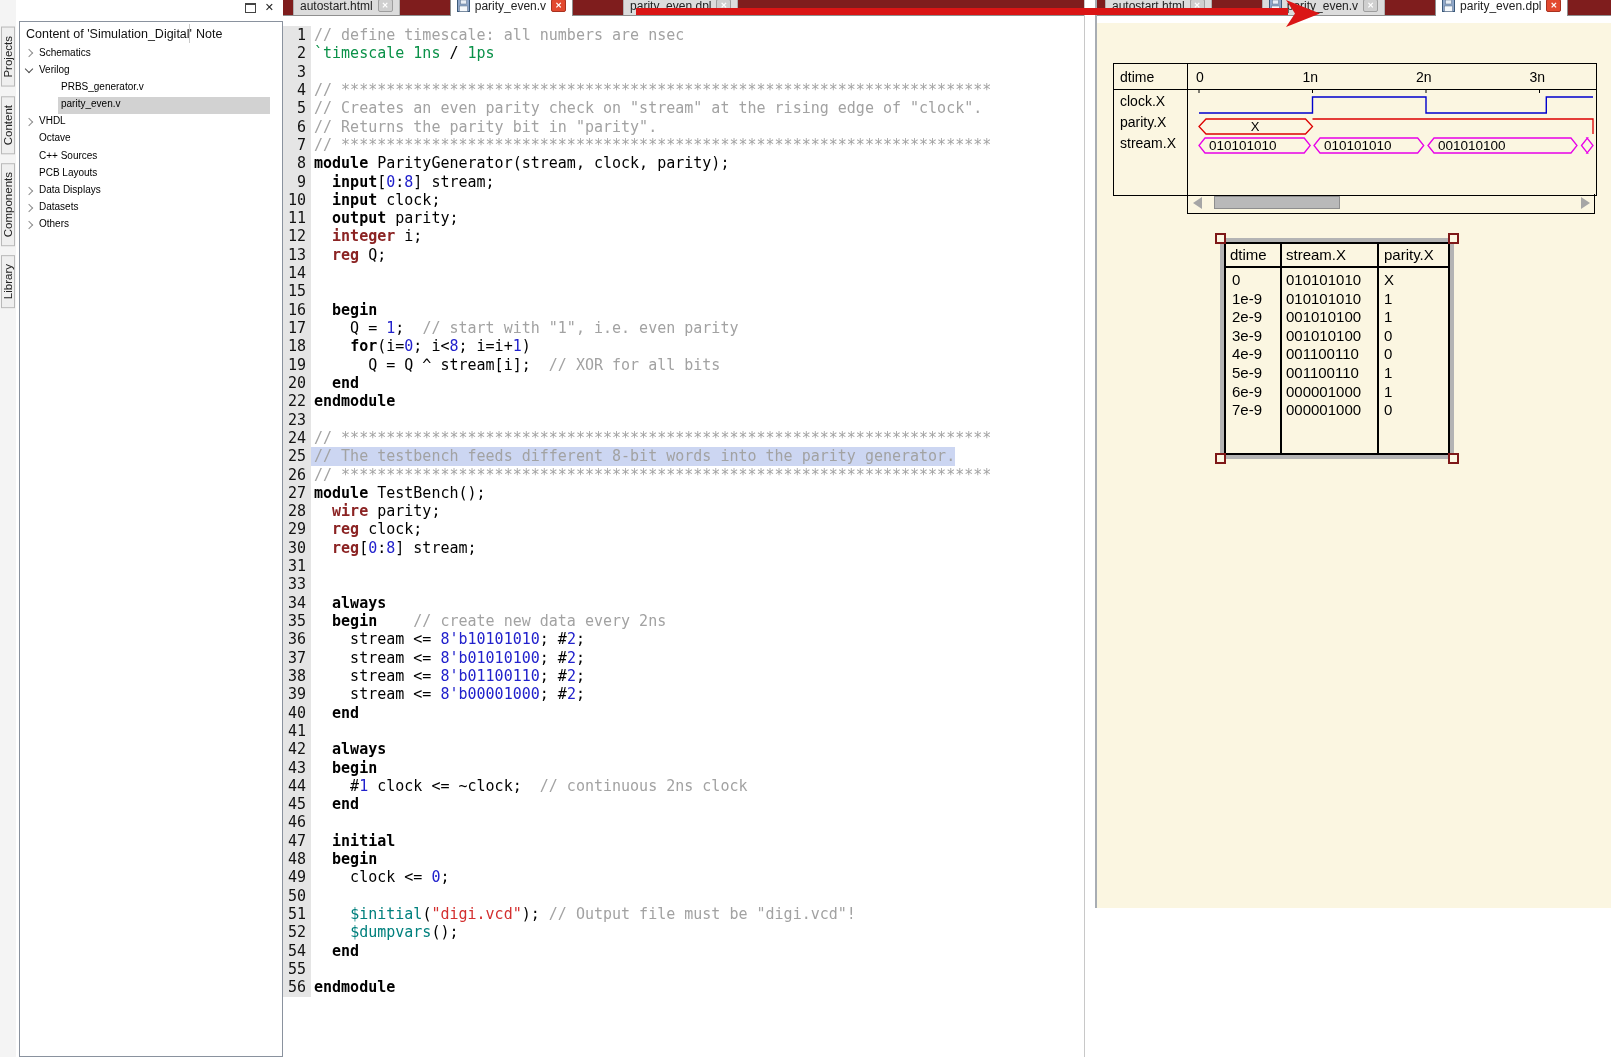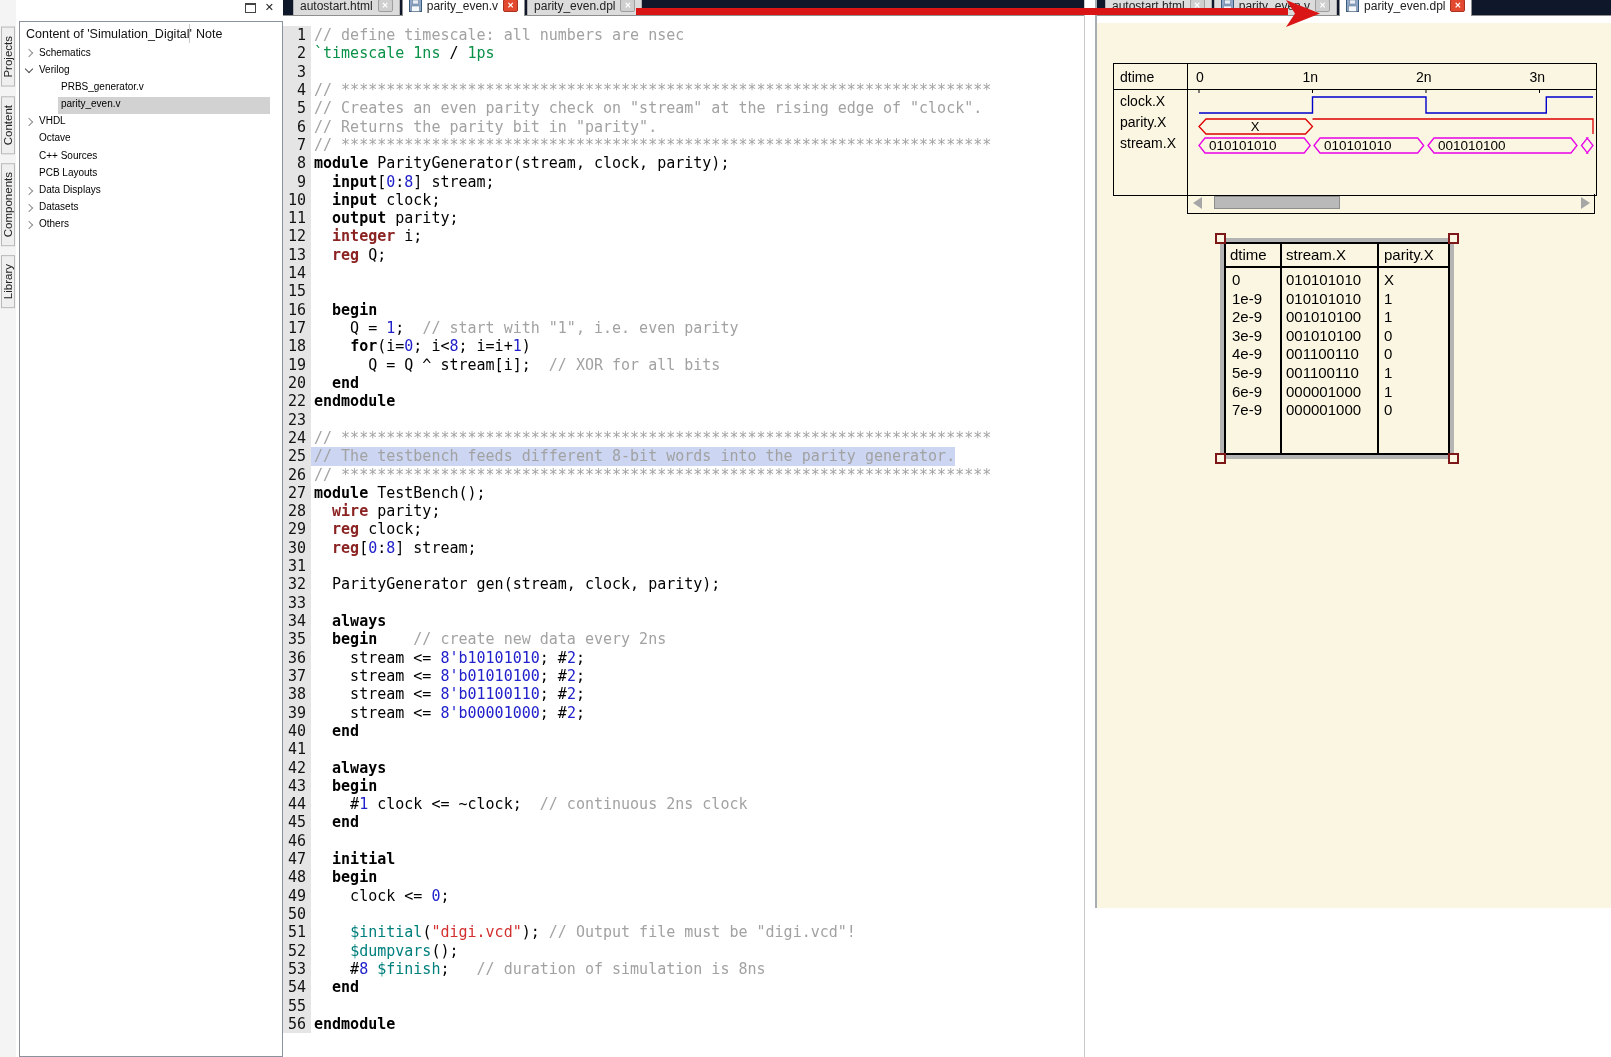--- a/index.html
+++ b/index.html
@@ -21,22 +21,22 @@
   .tree-header .t2{position:absolute;left:176px;top:5px;}
   .tree-header .divline{position:absolute;left:169px;top:2px;width:1px;height:19px;background:#c9c9c9;}
   .tree-row{position:relative;height:17.2px;font-size:10px;color:#000;}
   .tree-row.sel::before{content:'';position:absolute;left:38px;right:12px;top:0;bottom:0;background:#d2d2d2;}
   .tree-arrow{position:absolute;left:6px;top:5px;width:5px;height:5px;border-top:1.6px solid #8f8f8f;
               border-right:1.6px solid #8f8f8f;transform:rotate(45deg);}
   .tree-arrow.down{transform:rotate(135deg);border-color:#4a4a4a;top:4px;}
   .tree-label{position:absolute;top:1.5px;z-index:1;white-space:nowrap;}
   
   #editor{position:absolute;left:283px;top:0;width:802px;height:100%;border-right:1px solid #c8c8c8;box-sizing:border-box;background:#fff;}
-  .tabbar{position:absolute;left:0;top:0;right:0;height:16px;background:#0f172a;border-bottom:1px solid #8f8f8f;
-          display:flex;align-items:flex-end;padding-left:10px;box-sizing:border-box;z-index:2;}
+  .tabbar{position:absolute;left:0;top:0;right:0;height:16px;background:#7f1d1d;border-bottom:1px solid #8f8f8f;
+          display:flex;align-items:flex-end;padding-left:10px;box-sizing:border-box;z-index:2;gap:48px;}
   .tab{display:flex;align-items:center;gap:5px;height:20px;padding:0 6px;background:#dcdcdc;border:1px solid #b0b0b0;
        border-bottom:none;font-size:12px;color:#222;margin-right:2px;box-sizing:border-box;
        border-top-left-radius:2px;border-top-right-radius:2px;white-space:nowrap;}
   .tab.active{background:#fff;height:22px;margin-bottom:-1px;border-color:#8f8f8f;}
   .closebtn{width:15px;height:13px;border-radius:2px;display:flex;align-items:center;justify-content:center;
             font-size:8px;color:#fff;font-weight:bold;box-sizing:border-box;}
   .closebtn.gray{background:#cfcfcf;border:1px solid #9e9e9e;}
   .closebtn.red{background:#e2492f;border:1px solid #a83220;}
   .saveico{display:flex;}
   #codearea{position:absolute;left:0;top:22px;right:0;bottom:0;background:#fff;
@@ -194,42 +194,40 @@
       <div class="cline"><span class="ln">22</span><span class="ctext"><span class="tk-k">endmodule</span></span></div>
       <div class="cline"><span class="ln">23</span><span class="ctext"></span></div>
       <div class="cline"><span class="ln">24</span><span class="ctext"><span class="tk-c">// ************************************************************************</span></span></div>
       <div class="cline"><span class="ln">25</span><span class="ctext hl"><span class="tk-c">// The testbench feeds different 8-bit words into the parity generator.</span></span></div>
       <div class="cline"><span class="ln">26</span><span class="ctext"><span class="tk-c">// ************************************************************************</span></span></div>
       <div class="cline"><span class="ln">27</span><span class="ctext"><span class="tk-k">module</span><span class="tk-p"> TestBench();</span></span></div>
       <div class="cline"><span class="ln">28</span><span class="ctext"><span class="tk-p">  </span><span class="tk-t">wire</span><span class="tk-p"> parity;</span></span></div>
       <div class="cline"><span class="ln">29</span><span class="ctext"><span class="tk-p">  </span><span class="tk-t">reg</span><span class="tk-p"> clock;</span></span></div>
       <div class="cline"><span class="ln">30</span><span class="ctext"><span class="tk-p">  </span><span class="tk-t">reg</span><span class="tk-p">[</span><span class="tk-n">0</span><span class="tk-p">:</span><span class="tk-n">8</span><span class="tk-p">] stream;</span></span></div>
       <div class="cline"><span class="ln">31</span><span class="ctext"></span></div>
-      <div class="cline"><span class="ln">32</span><span class="ctext"><span class="tk-p">  ParityGenerator gen(stream, clock, parity);</span></span></div>
       <div class="cline"><span class="ln">33</span><span class="ctext"></span></div>
       <div class="cline"><span class="ln">34</span><span class="ctext"><span class="tk-p">  </span><span class="tk-k">always</span></span></div>
       <div class="cline"><span class="ln">35</span><span class="ctext"><span class="tk-p">  </span><span class="tk-k">begin</span><span class="tk-p">    </span><span class="tk-c">// create new data every 2ns</span></span></div>
       <div class="cline"><span class="ln">36</span><span class="ctext"><span class="tk-p">    stream &lt;= </span><span class="tk-n">8'b10101010</span><span class="tk-p">; #</span><span class="tk-n">2</span><span class="tk-p">;</span></span></div>
       <div class="cline"><span class="ln">37</span><span class="ctext"><span class="tk-p">    stream &lt;= </span><span class="tk-n">8'b01010100</span><span class="tk-p">; #</span><span class="tk-n">2</span><span class="tk-p">;</span></span></div>
       <div class="cline"><span class="ln">38</span><span class="ctext"><span class="tk-p">    stream &lt;= </span><span class="tk-n">8'b01100110</span><span class="tk-p">; #</span><span class="tk-n">2</span><span class="tk-p">;</span></span></div>
       <div class="cline"><span class="ln">39</span><span class="ctext"><span class="tk-p">    stream &lt;= </span><span class="tk-n">8'b00001000</span><span class="tk-p">; #</span><span class="tk-n">2</span><span class="tk-p">;</span></span></div>
       <div class="cline"><span class="ln">40</span><span class="ctext"><span class="tk-p">  </span><span class="tk-k">end</span></span></div>
       <div class="cline"><span class="ln">41</span><span class="ctext"></span></div>
       <div class="cline"><span class="ln">42</span><span class="ctext"><span class="tk-p">  </span><span class="tk-k">always</span></span></div>
       <div class="cline"><span class="ln">43</span><span class="ctext"><span class="tk-p">  </span><span class="tk-k">begin</span></span></div>
       <div class="cline"><span class="ln">44</span><span class="ctext"><span class="tk-p">    #</span><span class="tk-n">1</span><span class="tk-p"> clock &lt;= ~clock;  </span><span class="tk-c">// continuous 2ns clock</span></span></div>
       <div class="cline"><span class="ln">45</span><span class="ctext"><span class="tk-p">  </span><span class="tk-k">end</span></span></div>
       <div class="cline"><span class="ln">46</span><span class="ctext"></span></div>
       <div class="cline"><span class="ln">47</span><span class="ctext"><span class="tk-p">  </span><span class="tk-k">initial</span></span></div>
       <div class="cline"><span class="ln">48</span><span class="ctext"><span class="tk-p">  </span><span class="tk-k">begin</span></span></div>
       <div class="cline"><span class="ln">49</span><span class="ctext"><span class="tk-p">    clock &lt;= </span><span class="tk-n">0</span><span class="tk-p">;</span></span></div>
       <div class="cline"><span class="ln">50</span><span class="ctext"></span></div>
       <div class="cline"><span class="ln">51</span><span class="ctext"><span class="tk-p">    </span><span class="tk-y">$initial</span><span class="tk-p">(</span><span class="tk-s">"digi.vcd"</span><span class="tk-p">); </span><span class="tk-c">// Output file must be "digi.vcd"!</span></span></div>
       <div class="cline"><span class="ln">52</span><span class="ctext"><span class="tk-p">    </span><span class="tk-y">$dumpvars</span><span class="tk-p">();</span></span></div>
-      <div class="cline"><span class="ln">53</span><span class="ctext"><span class="tk-p">    #</span><span class="tk-n">8</span><span class="tk-p"> </span><span class="tk-y">$finish</span><span class="tk-p">;   </span><span class="tk-c">// duration of simulation is 8ns</span></span></div>
       <div class="cline"><span class="ln">54</span><span class="ctext"><span class="tk-p">  </span><span class="tk-k">end</span></span></div>
       <div class="cline"><span class="ln">55</span><span class="ctext"></span></div>
       <div class="cline"><span class="ln">56</span><span class="ctext"><span class="tk-k">endmodule</span></span></div>
     </div>
 </div>
 
 <div id="rightpane">
   <div class="tabbar" id="rtabs">
       <div class="tab">
         <span>autostart.html</span>

